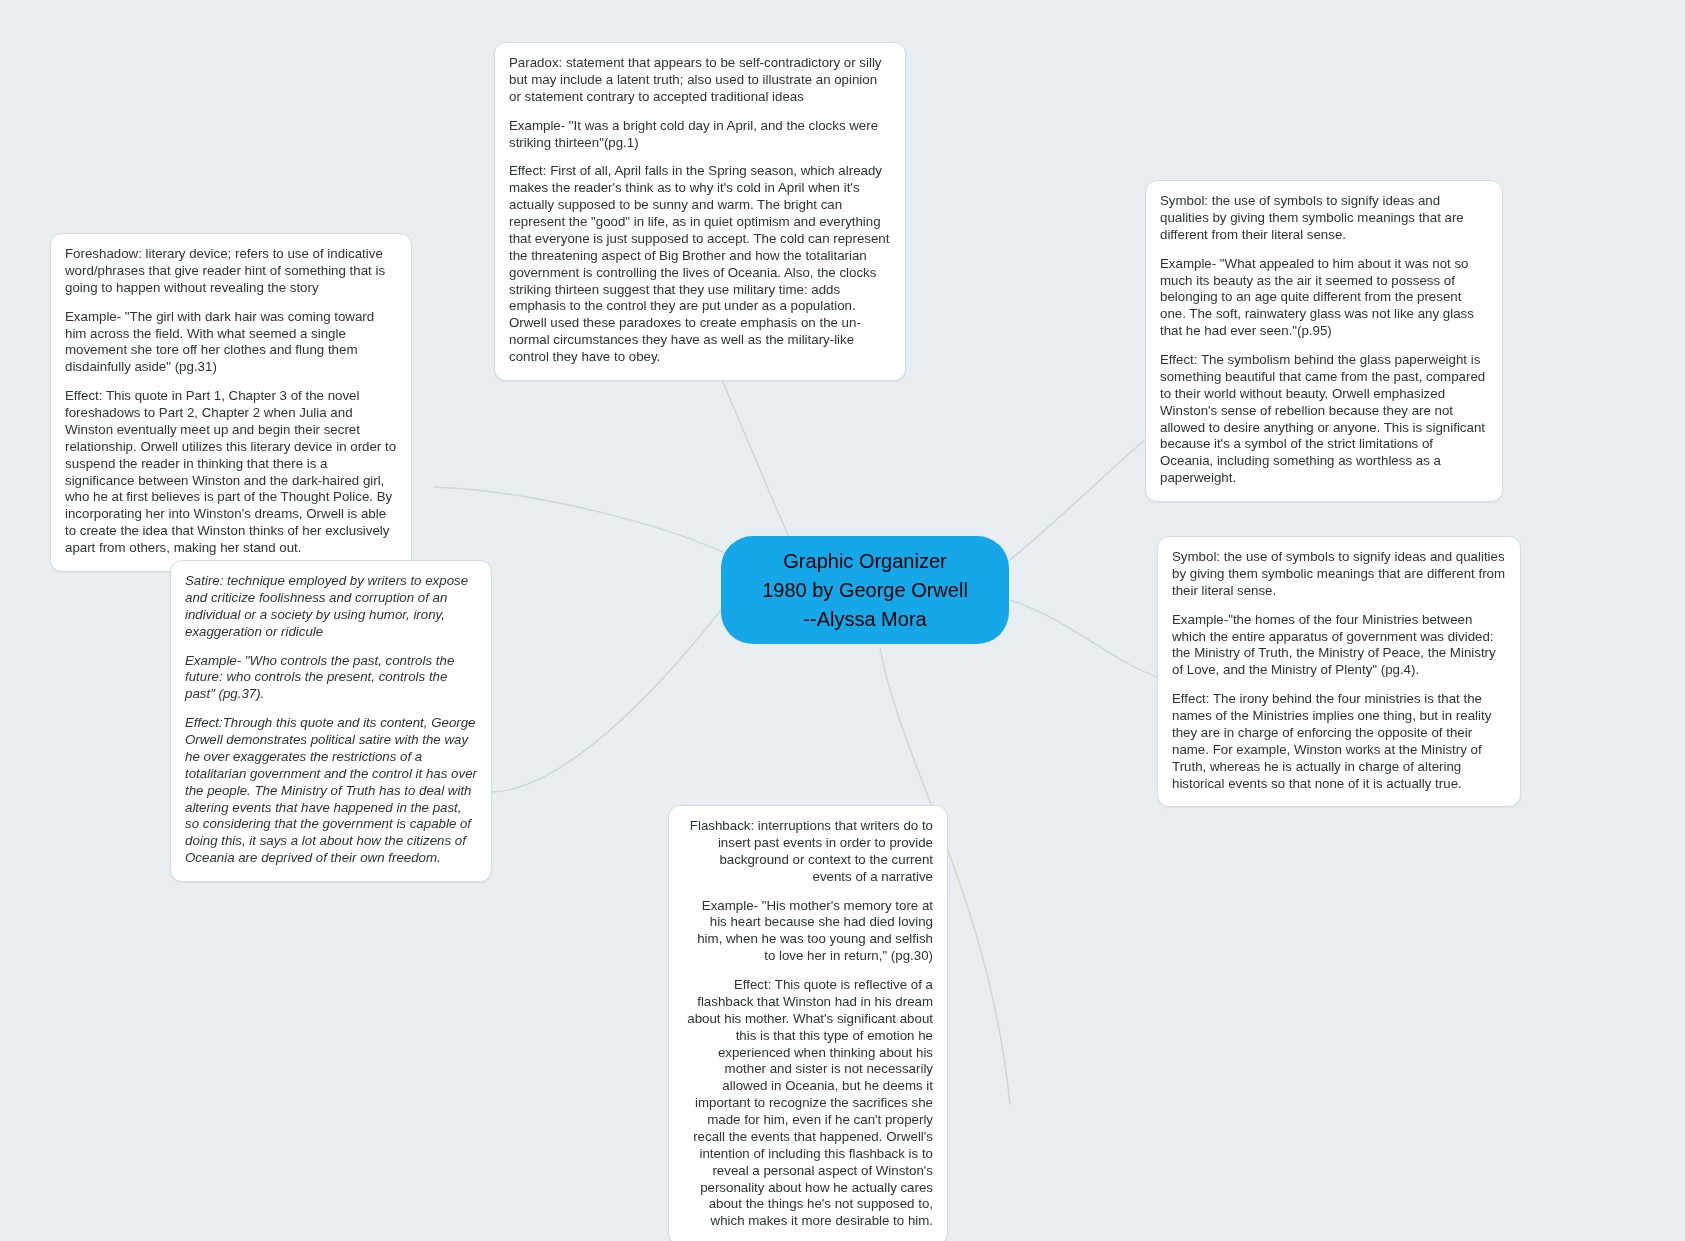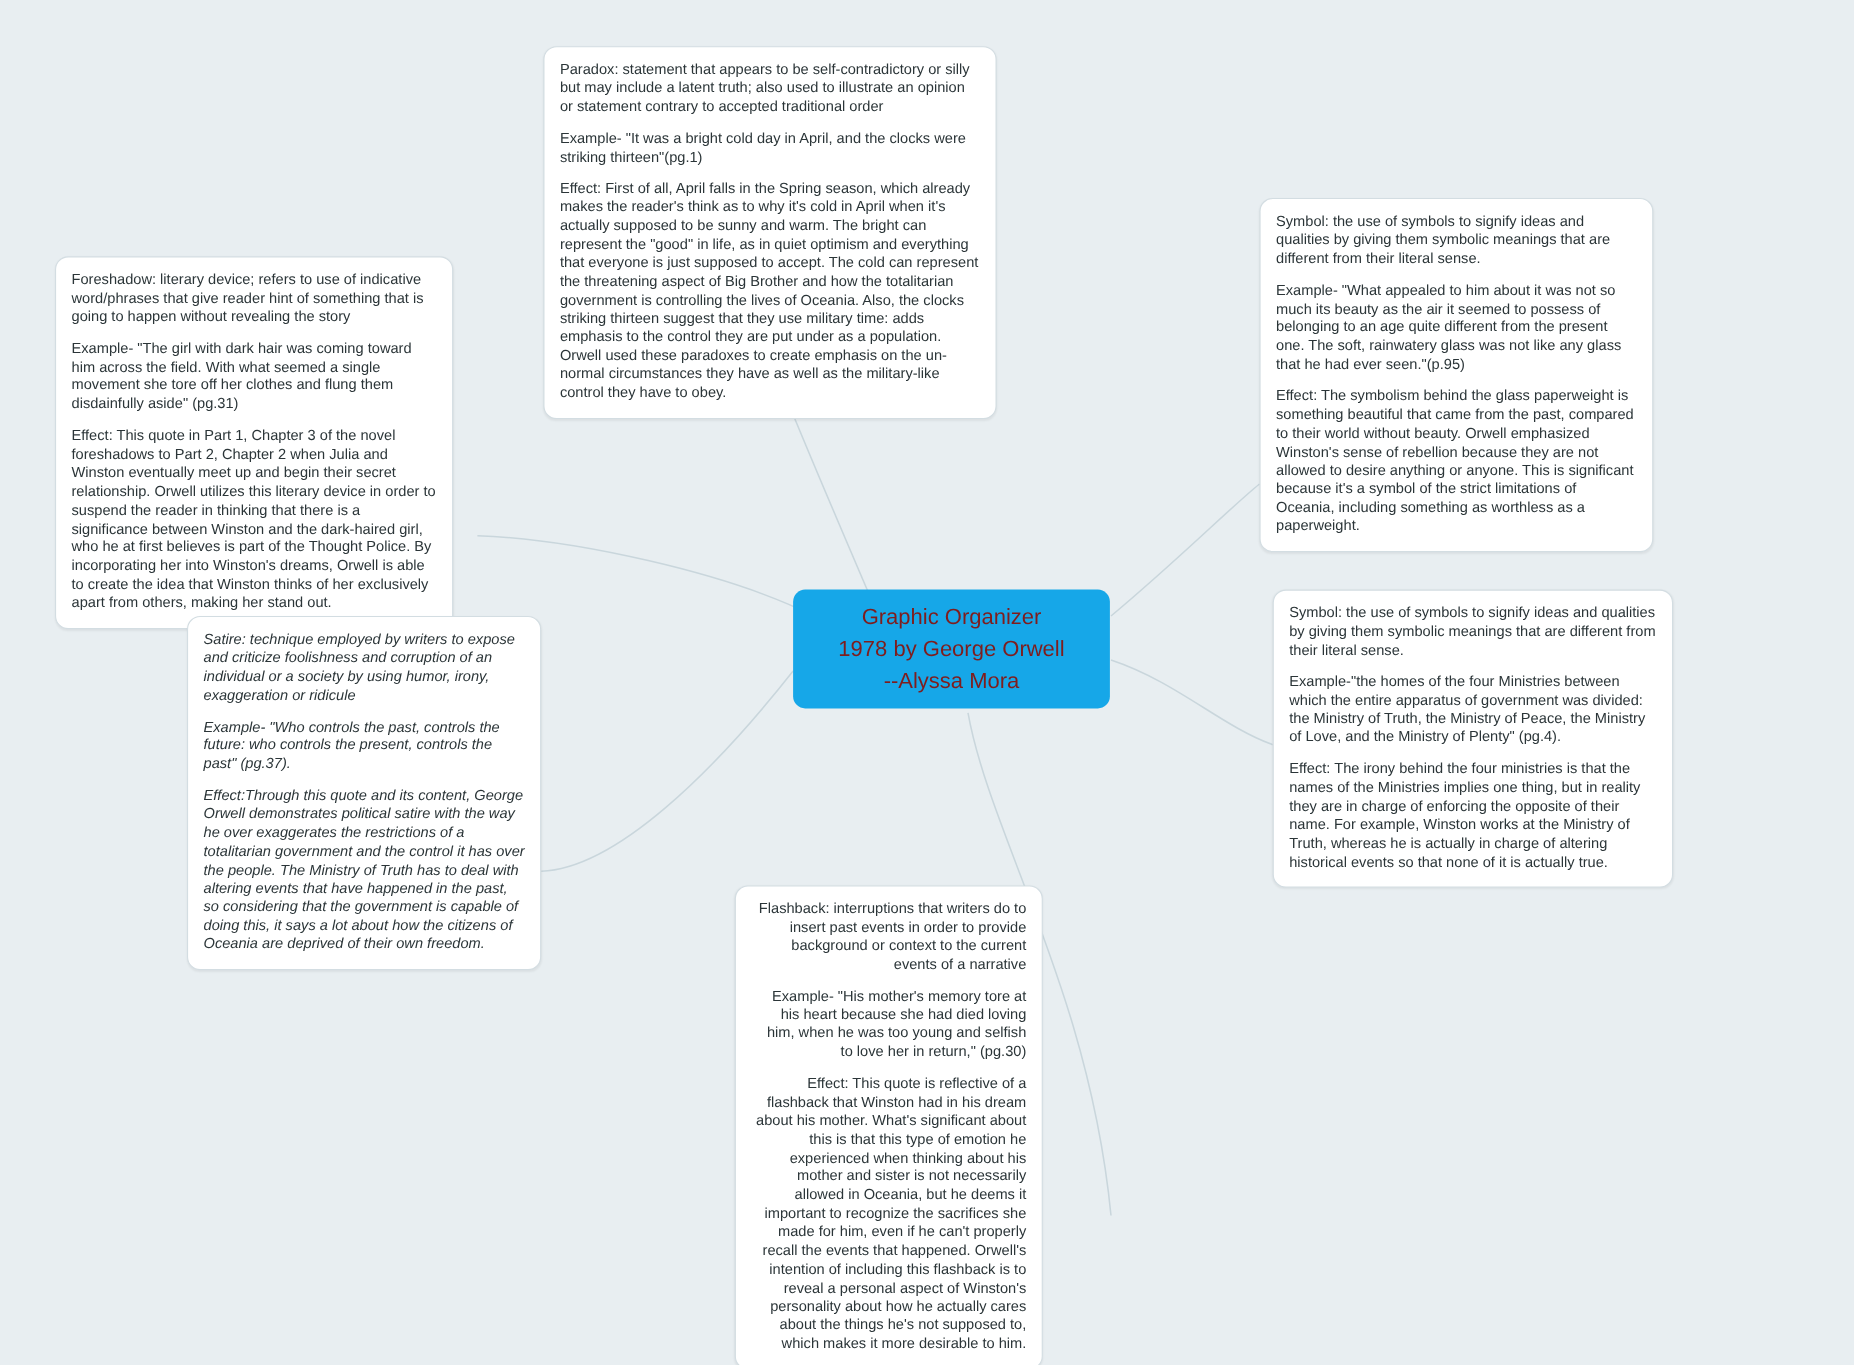--- a/index.html
+++ b/index.html
@@ -40,22 +40,22 @@
   }
   .node p {
     margin: 0 0 12px 0;
   }
   .node p:last-child {
     margin-bottom: 0;
   }
   .center-node {
     position: absolute;
     background: #16a7e8;
-    color: #7f1d1d;
-    border-radius: 11px;
+    color: #000000;
+    border-radius: 32px;
     text-align: center;
     display: flex;
     flex-direction: column;
     align-items: center;
     justify-content: center;
     font-size: 20px;
     line-height: 1.45;
     box-sizing: border-box;
     padding: 14px 18px;
   }
@@ -82,21 +82,21 @@
       <path d="M 790 540 C 760 470, 700 330, 700 322"></path>
       <path d="M 1010 560 C 1070 510, 1120 460, 1145 440"></path>
       <path d="M 740 560 C 660 520, 520 490, 434 487"></path>
       <path d="M 1010 600 C 1070 620, 1110 660, 1157 677"></path>
       <path d="M 721 610 C 650 700, 560 790, 492 792"></path>
       <path d="M 880 648 C 900 760, 990 900, 1010 1105"></path>
     </g>
   </svg>
 
   <div class="node" id="node-paradox">
-    <p>Paradox: statement that appears to be self-contradictory or silly but may include a latent truth; also used to illustrate an opinion or statement contrary to accepted traditional order</p>
+    <p>Paradox: statement that appears to be self-contradictory or silly but may include a latent truth; also used to illustrate an opinion or statement contrary to accepted traditional ideas</p>
     <p>Example- "It was a bright cold day in April, and the clocks were striking thirteen"(pg.1)</p>
     <p>Effect: First of all, April falls in the Spring season, which already makes the reader's think as to why it's cold in April when it's actually supposed to be sunny and warm. The bright can represent the "good" in life, as in quiet optimism and everything that everyone is just supposed to accept. The cold can represent the threatening aspect of Big Brother and how the totalitarian government is controlling the lives of Oceania. Also, the clocks striking thirteen suggest that they use military time: adds emphasis to the control they are put under as a population. Orwell used these paradoxes to create emphasis on the un-normal circumstances they have as well as the military-like control they have to obey.</p>
   </div>
 
   <div class="node" id="node-symbol1">
     <p>Symbol: the use of symbols to signify ideas and qualities by giving them symbolic meanings that are different from their literal sense.</p>
     <p>Example- "What appealed to him about it was not so much its beauty as the air it seemed to possess of belonging to an age quite different from the present one. The soft, rainwatery glass was not like any glass that he had ever seen."(p.95)</p>
     <p>Effect: The symbolism behind the glass paperweight is something beautiful that came from the past, compared to their world without beauty. Orwell emphasized Winston's sense of rebellion because they are not allowed to desire anything or anyone. This is significant because it's a symbol of the strict limitations of Oceania, including something as worthless as a paperweight.</p>
   </div>
 
@@ -119,17 +119,17 @@
   </div>
 
   <div class="node" id="node-flashback">
     <p>Flashback: interruptions that writers do to insert past events in order to provide background or context to the current events of a narrative</p>
     <p>Example- "His mother's memory tore at his heart because she had died loving him, when he was too young and selfish to love her in return," (pg.30)</p>
     <p>Effect: This quote is reflective of a flashback that Winston had in his dream about his mother. What's significant about this is that this type of emotion he experienced when thinking about his mother and sister is not necessarily allowed in Oceania, but he deems it important to recognize  the sacrifices she made for him, even if he can't properly recall the events that happened. Orwell's intention of including this flashback is to reveal a personal aspect of Winston's personality about how he actually cares about the things he's not supposed to, which makes it more desirable to him.</p>
   </div>
 
   <div class="center-node" id="center" style="background: rgb(22, 167, 232);">
     <div>Graphic Organizer</div>
-    <div>1978 by George Orwell</div>
+    <div>1980 by George Orwell</div>
     <div>--Alyssa Mora</div>
   </div>
 
 </div>
 
 </body></html>

